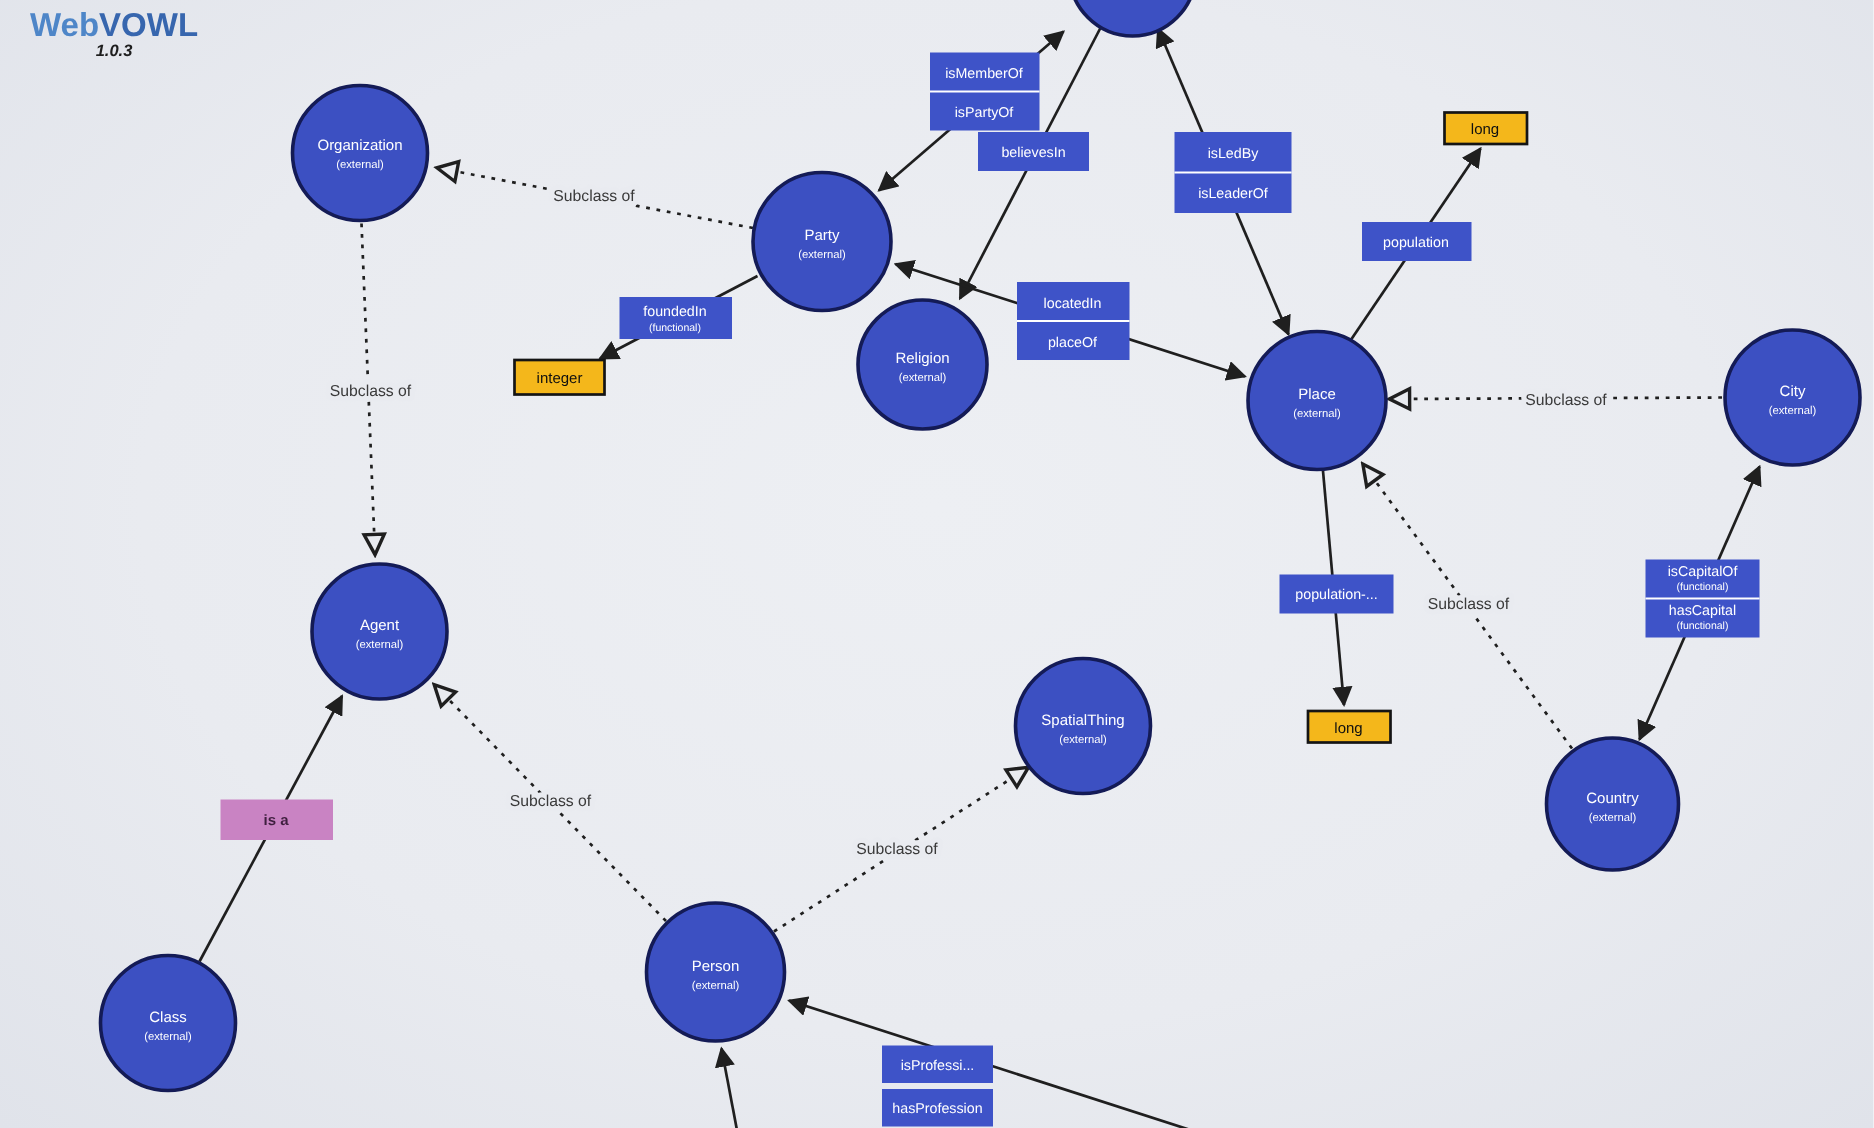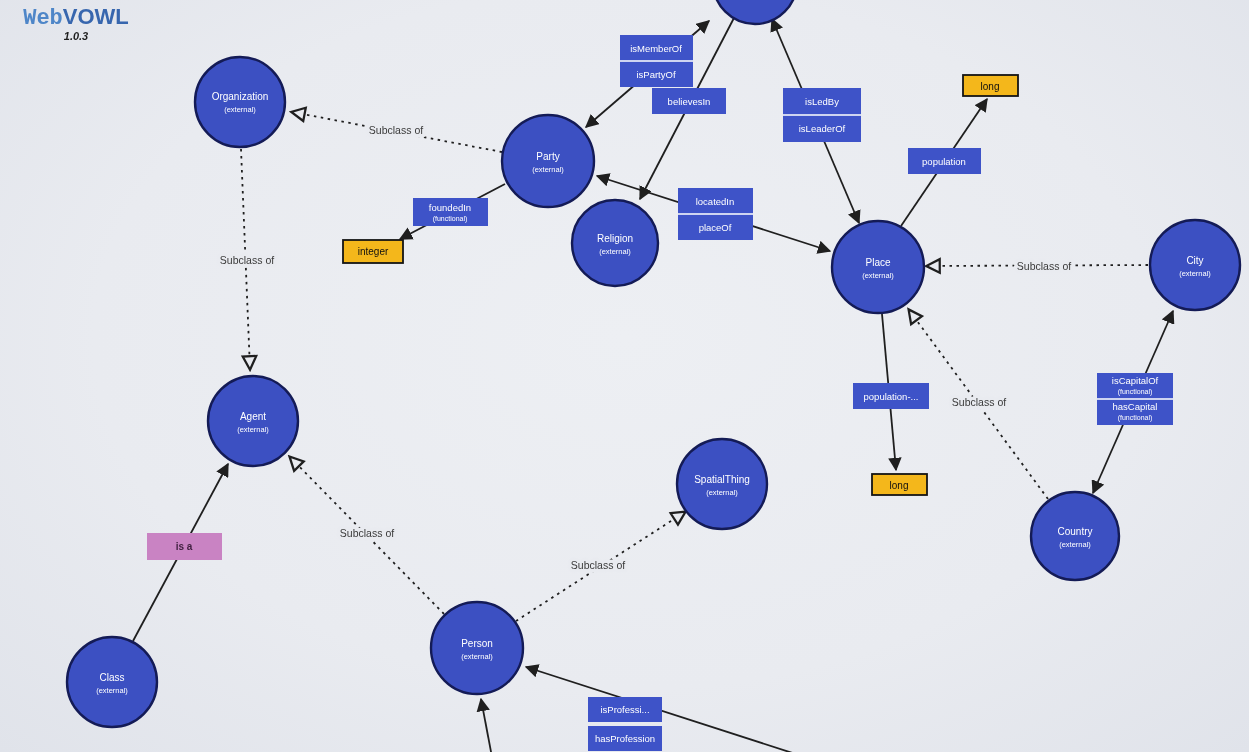--- a/index.html
+++ b/index.html
@@ -10,21 +10,21 @@
   }
   html,body{margin:0;padding:0;}
   body{
     width:1249px;height:752px;overflow:hidden;position:relative;
     background: radial-gradient(ellipse at 50% 45%, #edeff3 0%, var(--background) 60%, #e0e3ea 100%);
     font-family:"Liberation Sans", sans-serif;
   }
   .graph-svg{position:absolute;top:0;left:0;}
   .logo{position:absolute;top:5px;left:20px;width:112px;text-align:center;line-height:1.05;}
   .logo-title{font-size:22px;font-weight:bold;letter-spacing:0px;}
-  .logo-web{color:var(--logo_web);font-family:Liberation Mono, monospace;}
+  .logo-web{color:var(--logo_web);}
   .logo-vowl{color:var(--logo_vowl);text-align:center;}
   .logo-version{font-size:11px;font-weight:bold;color:#1e1e1e;margin-top:1px;font-style:italic;}
 
   .class-circle{fill:var(--class_fill);stroke:var(--class_stroke);stroke-width:2.4;}
   .prop-rect{fill:var(--property_fill);}
   .dt-rect{fill:var(--datatype_fill);stroke:var(--datatype_stroke);stroke-width:1.8;}
   .isa-rect{fill:var(--isa_fill);}
   .divider{stroke:#ffffff;stroke-width:1.4;}
 
   .edge{stroke:var(--edge_color);stroke-width:1.8;fill:none;}

